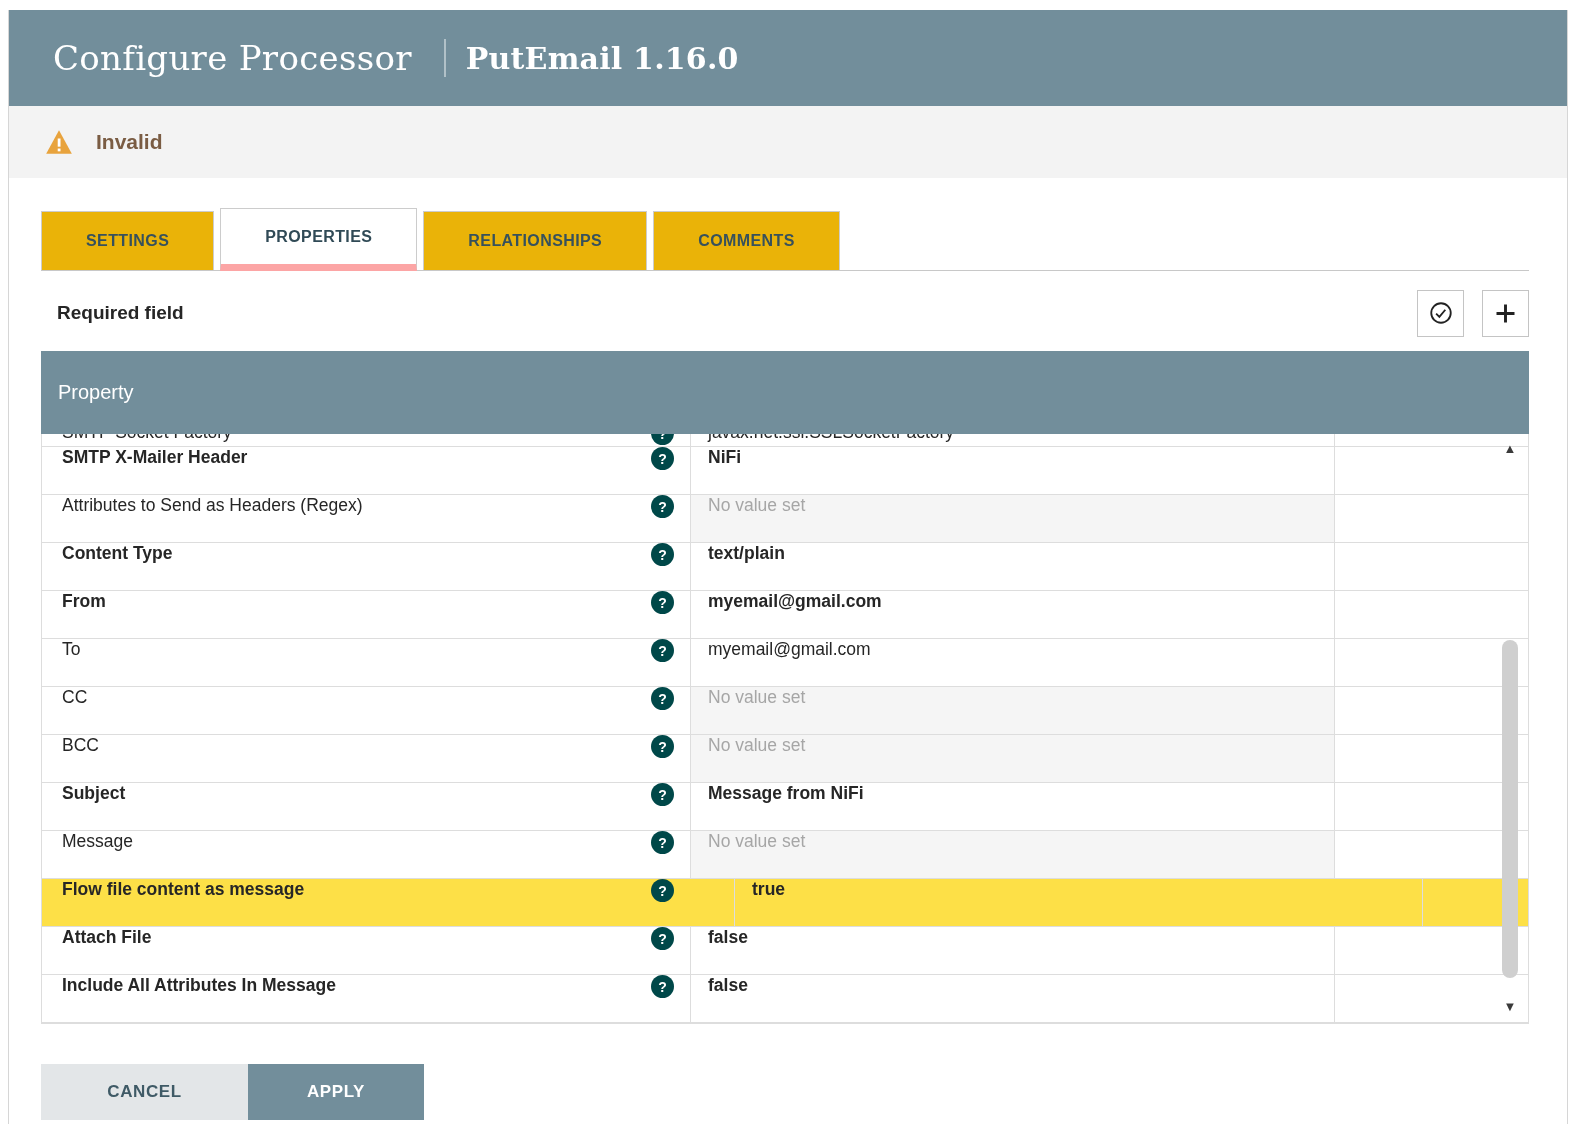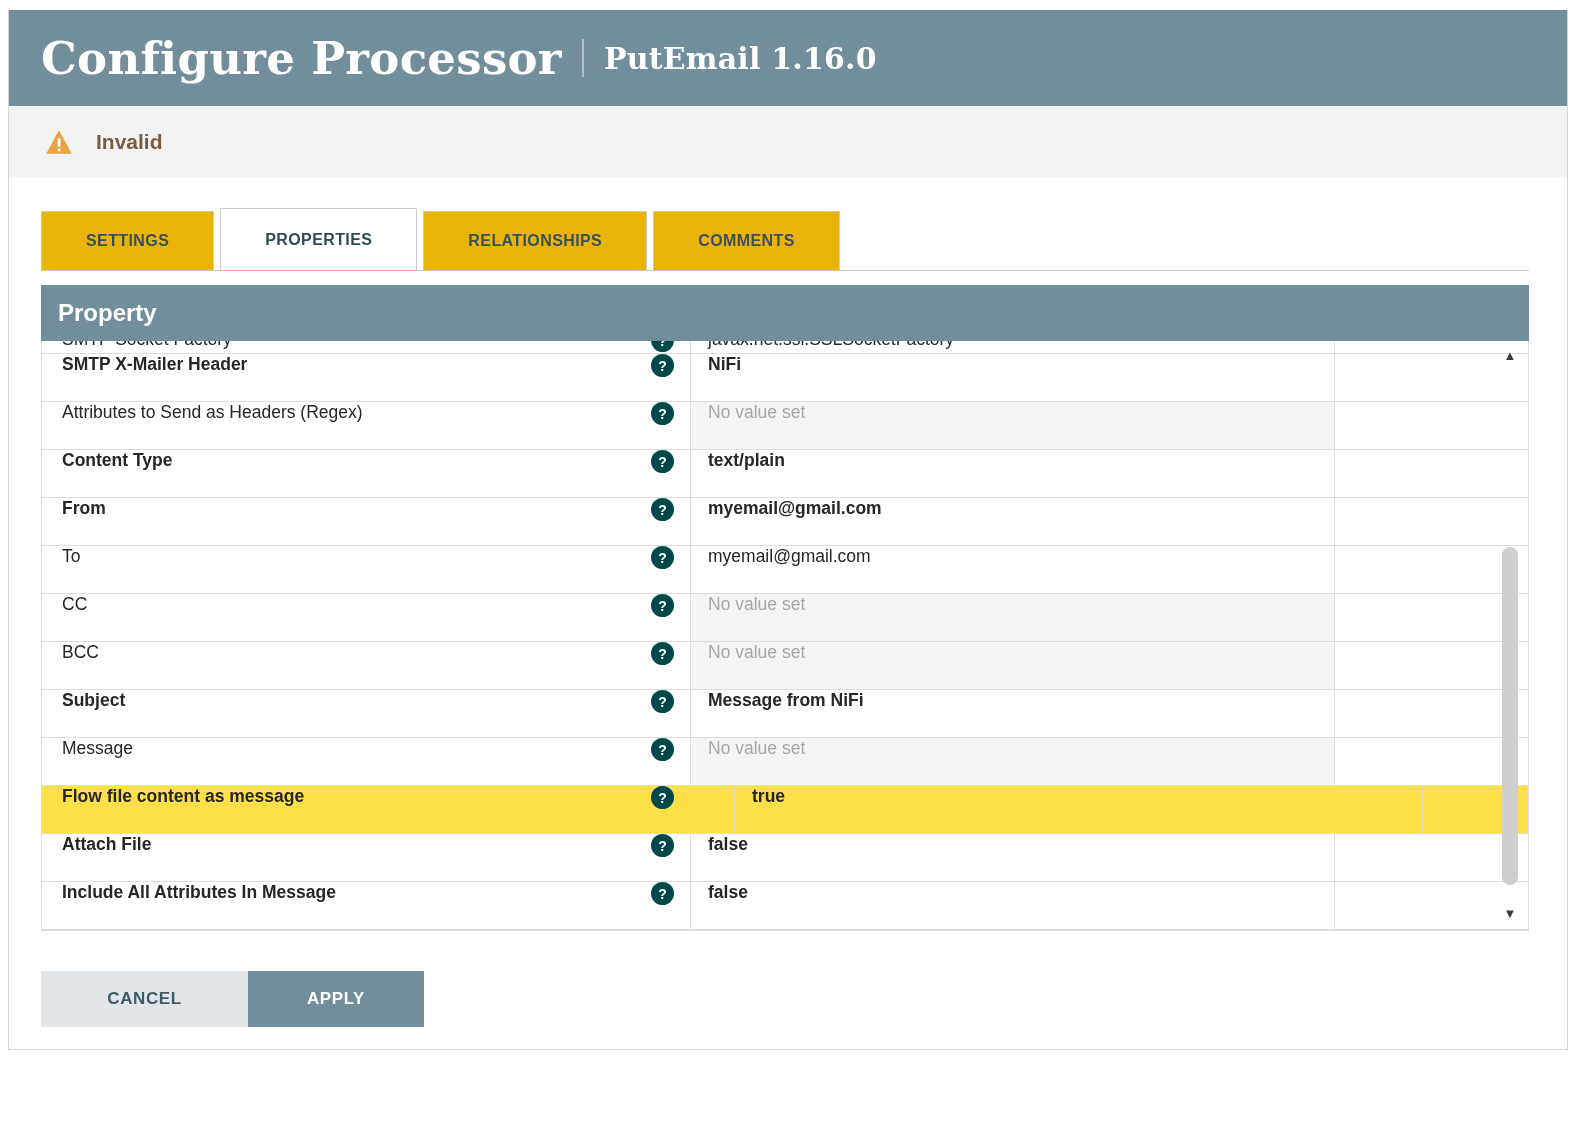--- a/index.html
+++ b/index.html
@@ -23,21 +23,21 @@
   
   .dlg-header {
     height: 96px;
     background: #728E9B;
     display: flex;
     align-items: center;
     padding-left: 32px;
     color: #fff;
     font-family: "DejaVu Serif", serif;
   }
-  .dlg-title { font-size: 45px; font-weight: 700; margin: 0; letter-spacing: 0.3px; }
+  .dlg-title { font-size: 34px; font-weight: 400; margin: 12px; letter-spacing: 0.3px; }
   .title-divider { width: 2px; height: 38px; background: rgba(255,255,255,0.45); margin: 0 20px; }
   .dlg-subtitle { font-size: 30px; font-weight: 700; letter-spacing: 0.2px; }
 
   
   .banner {
     height: 72px;
     background: #f3f3f3;
     display: flex;
     align-items: center;
     gap: 23px;
@@ -68,21 +68,21 @@
     background: #eab308;
     border: 1px solid #cccccc;
     font-size: 16px; font-weight: 700; letter-spacing: 0.4px;
     color: #37515c;
     cursor: pointer;
     z-index: 0;
   }
   .tab.active {
     height: 63px;
     background: #fff;
-    border-bottom: 1px solid #fca5a5;
+    border-bottom: 7px solid #fca5a5;
     z-index: 2;
     color: #304a56;
   }
 
   
   .toolbar {
     margin-top: 18px;
     display: flex;
     justify-content: space-between;
     align-items: center;
@@ -97,25 +97,25 @@
     display: flex; align-items: center; justify-content: center;
     cursor: pointer; padding: 0;
   }
 
   
   .ptable { margin-top: 14px; }
   .thead {
     display: grid;
     grid-template-columns: 648px 644px 1fr;
     background: #728E9B;
-    height: 56px;
+    height: 83px;
     align-items: center;
     color: #fff;
-    font-size: 24px;
-    font-weight: 700;
+    font-size: 20px;
+    font-weight: 400;
   }
   .thead .th-prop { padding-left: 17px; }
   .thead .th-val  { padding-left: 15px; }
 
   .tbody {
     position: relative;
     border-left: 1px solid #ddd;
     border-right: 1px solid #ddd;
     border-bottom: 1px solid #ddd;
     background: #fff;
@@ -216,20 +216,40 @@
 
   <div class="content">
 
     <div class="tabs" id="tabs">
         <div class="tab">SETTINGS</div>
         <div class="tab active">PROPERTIES</div>
         <div class="tab">RELATIONSHIPS</div>
         <div class="tab">COMMENTS</div>
       </div>
 
+    <div class="toolbar">
+      <span class="required-label">Required field</span>
+      <div class="toolbar-buttons">
+        <button class="icon-btn">
+          <span style="display:flex;">
+            <svg width="26" height="26" viewBox="0 0 24 24" fill="none" stroke="#222222" stroke-width="1.7">
+              <circle cx="12" cy="12" r="9"></circle>
+              <path d="M7.5 12.5l3 3 5.5-6.5"></path>
+            </svg>
+          </span>
+        </button>
+        <button class="icon-btn">
+          <span style="display:flex;">
+            <svg width="27" height="27" viewBox="0 0 24 24">
+              <path d="M10.7 4h2.6v6.7H20v2.6h-6.7V20h-2.6v-6.7H4v-2.6h6.7z" fill="#222222"></path>
+            </svg>
+          </span>
+        </button>
+      </div>
+    </div>
 
     <div class="ptable">
       <div class="thead">
         <div class="th-prop">Property</div>
         <div></div>
       </div>
       <div class="tbody" id="tbody">
         <div class="trow partial">
             <div class="td prop">
               <span class="prop-name">SMTP Socket Factory</span>

